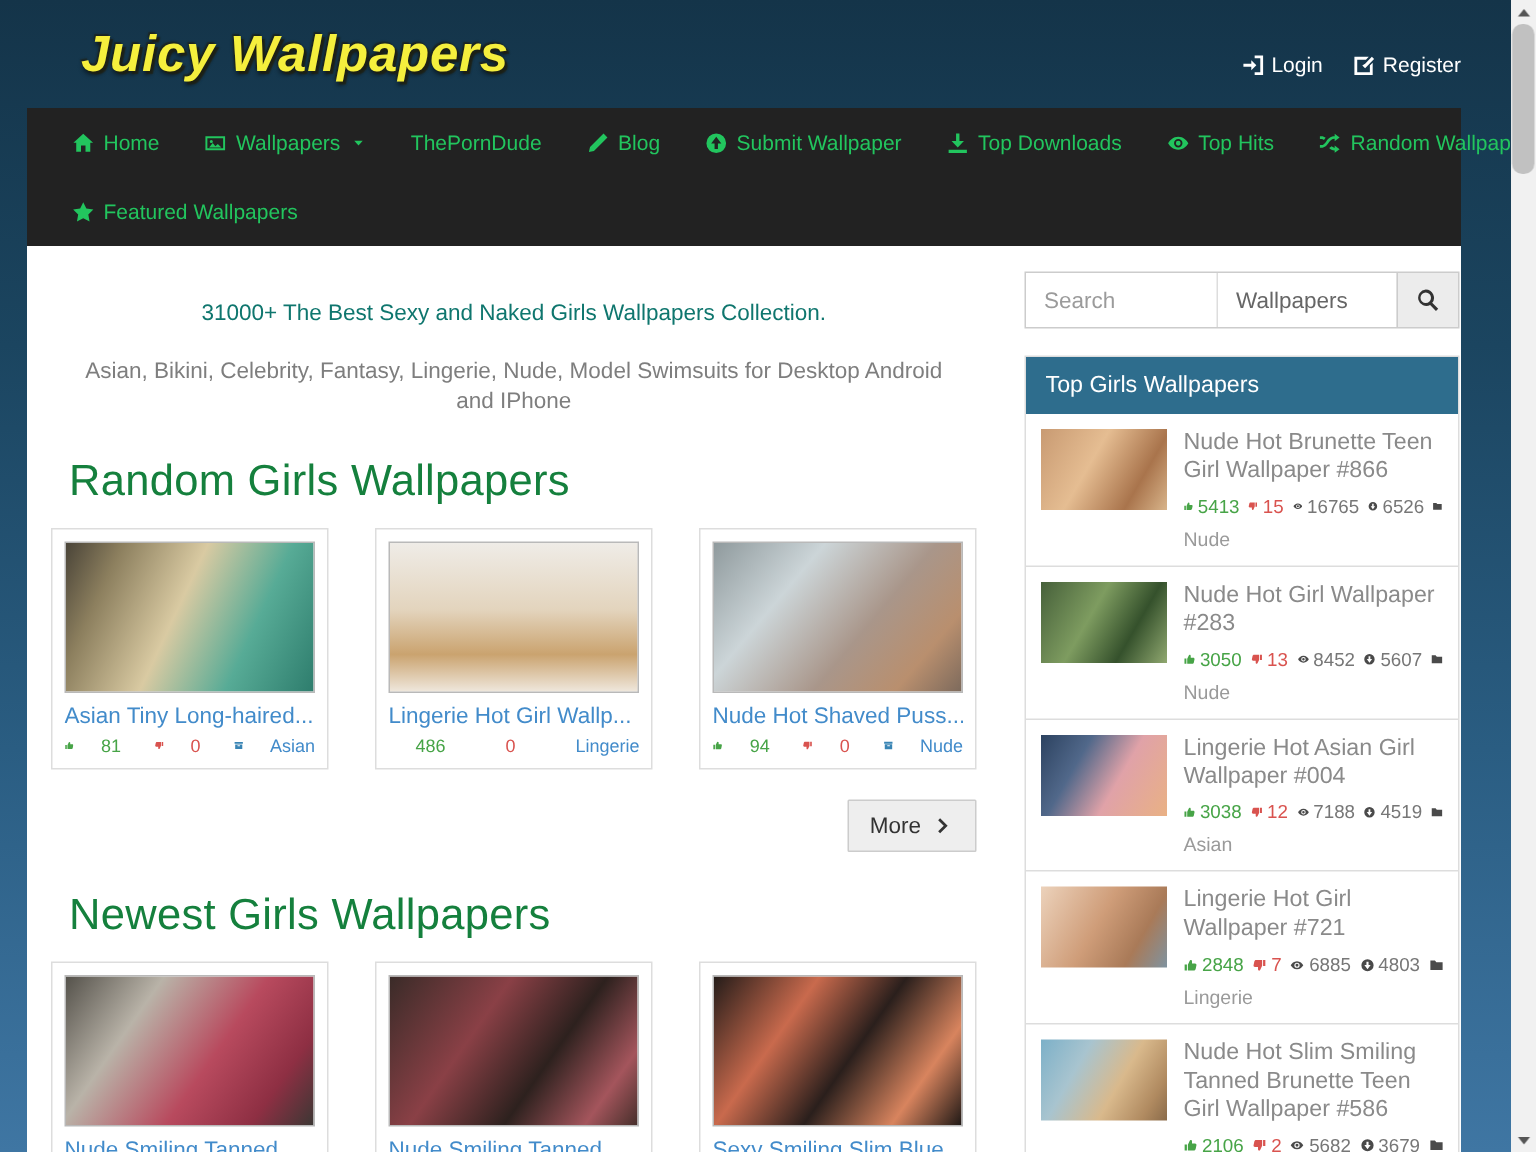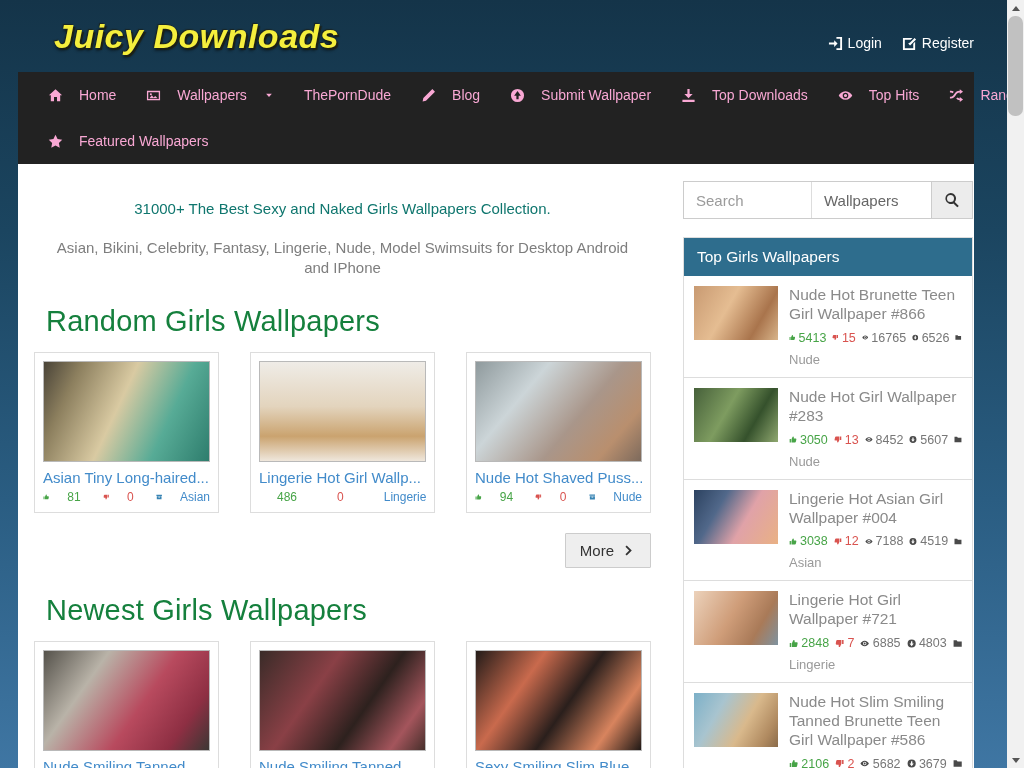--- a/index.html
+++ b/index.html
@@ -29,21 +29,21 @@
   .logo {
     margin-left:36px; font-size:34px; font-style:italic; font-weight:bold; color:#f5ef3d;
     text-shadow: 2px 2px 1px rgba(30,30,15,.85), -1px -1px 1px rgba(30,30,15,.7), 0 3px 3px rgba(0,0,0,.4);
     letter-spacing:.5px; cursor:pointer;
   }
   .auth { display:flex; gap:20px; margin-top:14px; }
   .auth-link { color:#fff; font-size:14px; display:inline-flex; align-items:flex-end; gap:5px; cursor:pointer; }
 
   nav.mainnav { background:#222; padding:0 15px; }
   .nav-row { display:flex; }
-  .nav-item { display:flex; align-items:center; gap:16px; padding:16px 15px; height:46px; color:#f9a8d4; font-size:14px; cursor:pointer; white-space:nowrap; }
+  .nav-item { display:flex; align-items:center; gap:6px; padding:16px 15px; height:46px; color:#22c55e; font-size:14px; cursor:pointer; white-space:nowrap; }
   .caret { width:10px; height:10px; margin-left:1px; }
 
   .content { background:#fff; display:flex; min-height:604px; }
   .main { width:633px; padding-left:16px; }
   .side { width:290px; margin-left:32px; padding-top:17px; }
 
   .intro1 { margin:36px 0 0; text-align:center; color:#0f766e; font-size:15px; }
   .intro2 { margin:21px auto 0; width:600px; text-align:center; color:#7e7e7e; font-size:15px; line-height:1.35; }
   h2.section { margin:26px 12px 14px; font-size:29px; font-weight:300; color:#15803d; letter-spacing:.2px; }
 
@@ -143,21 +143,21 @@
 
 <div class="scrollbar">
   <div class="sb-btn sb-up"></div>
   <div class="sb-thumb"></div>
   <div class="sb-btn sb-down"></div>
 </div>
 
 <div class="wrap">
 
   <div class="topbar">
-    <div class="logo">Juicy Downloads</div>
+    <div class="logo">Juicy Wallpapers</div>
     <div class="auth">
       <span class="auth-link">
         <svg class="nic">
             <use href="#i-sign-in"></use>
           </svg>
         <span>Login</span>
       </span>
       <span class="auth-link">
         <svg class="nic">
             <use href="#i-register"></use>

